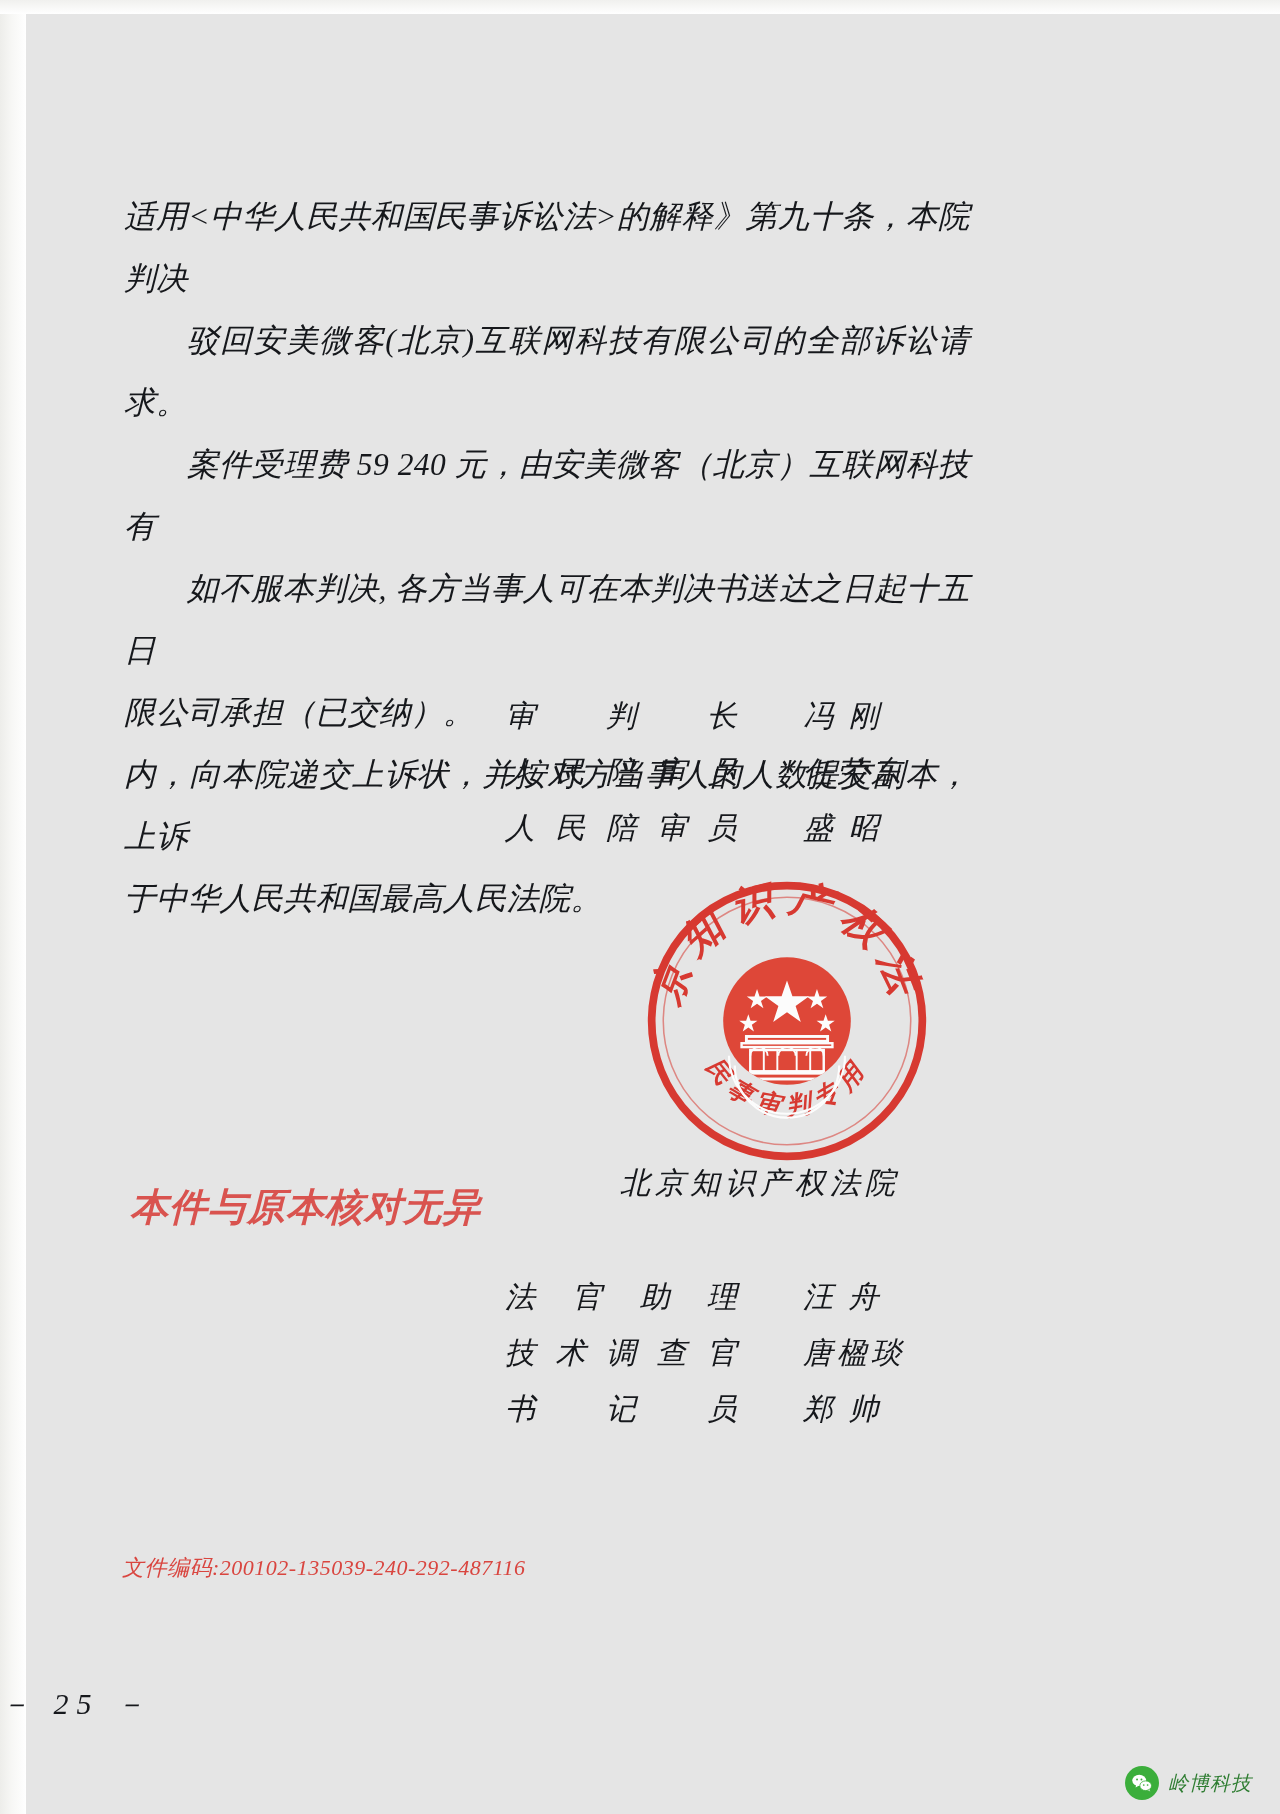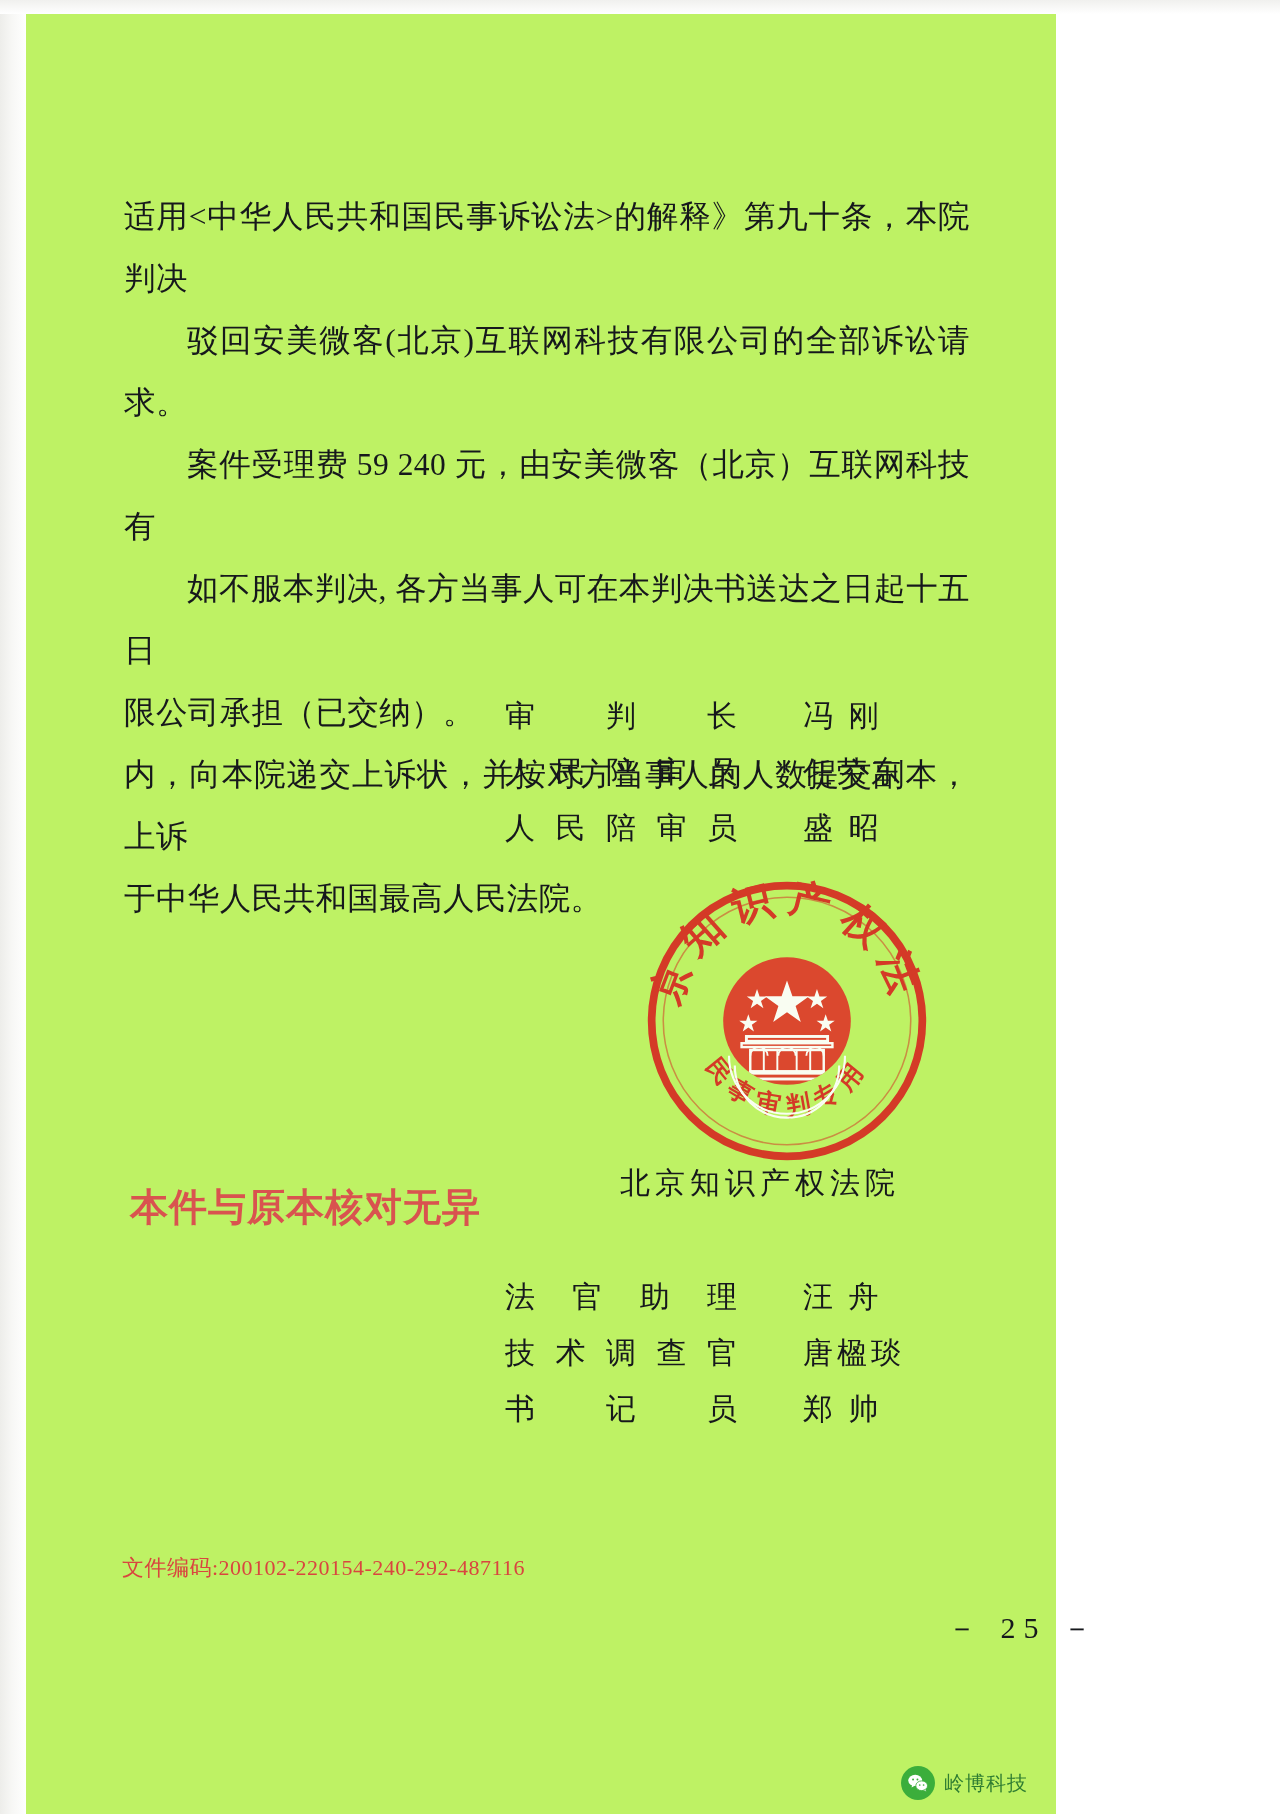--- a/index.html
+++ b/index.html
@@ -12,23 +12,24 @@
     height: 1814px;
     font-family: "Liberation Serif", "DejaVu Serif", serif;
     position: relative;
     overflow: hidden;
   }
 
   
   #page {
     position: absolute;
     left: 0; top: 0;
-    width: 1056px;
+    width: 1280px;
     height: 1814px;
-    background: #bef264;
+    background: #e5e5e5;
+    font-style: italic;
   }
 
   
   .scan-edge-left {
     position: absolute;
     left: 0; top: 0;
     width: 26px; height: 1814px;
     background: linear-gradient(to right, #ededea 0%, #f7f7f5 45%, #ffffff 100%);
     pointer-events: none;
   }
@@ -128,23 +129,23 @@
     color: #d9453f;
     font-family: "Liberation Serif", "DejaVu Serif", serif;
     letter-spacing: 0.5px;
     white-space: nowrap;
   }
 
   
   .page-num {
     position: absolute;
     left: 0;
-    top: 1608px;
+    top: 1684px;
     width: 1100px;
-    text-align: right;
+    text-align: left;
     font-size: 30px;
     letter-spacing: 8px;
     color: #16181c;
   }
 
   
   .watermark {
     position: absolute;
     right: 28px;
     bottom: 14px;
@@ -319,21 +320,21 @@
       <div class="sig-role">
         <span>书</span>
         <span>记</span>
         <span>员</span>
       </div>
       <div class="sig-name">郑 帅</div>
     </div>
 
   </div>
 
-  <div class="file-code">文件编码:200102-220154-240-292-487116</div>
+  <div class="file-code">文件编码:200102-135039-240-292-487116</div>
 
   <div class="page-num">－ 25 －</div>
 
   <div class="watermark">
     <span class="wechat-badge">
       <svg width="22" height="22" viewBox="0 0 24 24" xmlns="http://www.w3.org/2000/svg">
         <ellipse cx="9" cy="9.2" rx="7.6" ry="6.2" fill="#ffffff"></ellipse>
         <polygon points="5.6,13.6 5.0,17.0 8.4,15.0" fill="#ffffff"></polygon>
         <circle cx="6.6" cy="8.2" r="1.05" fill="#3bae3b"></circle>
         <circle cx="11.4" cy="8.2" r="1.05" fill="#3bae3b"></circle>

